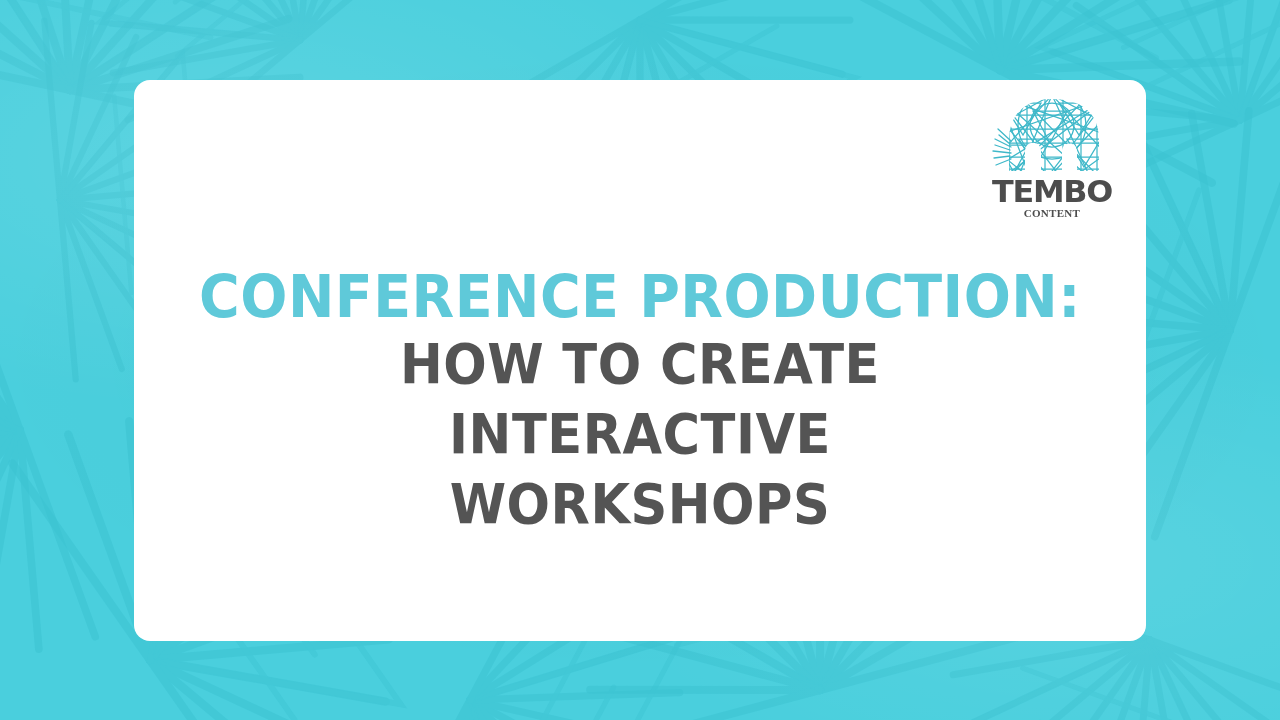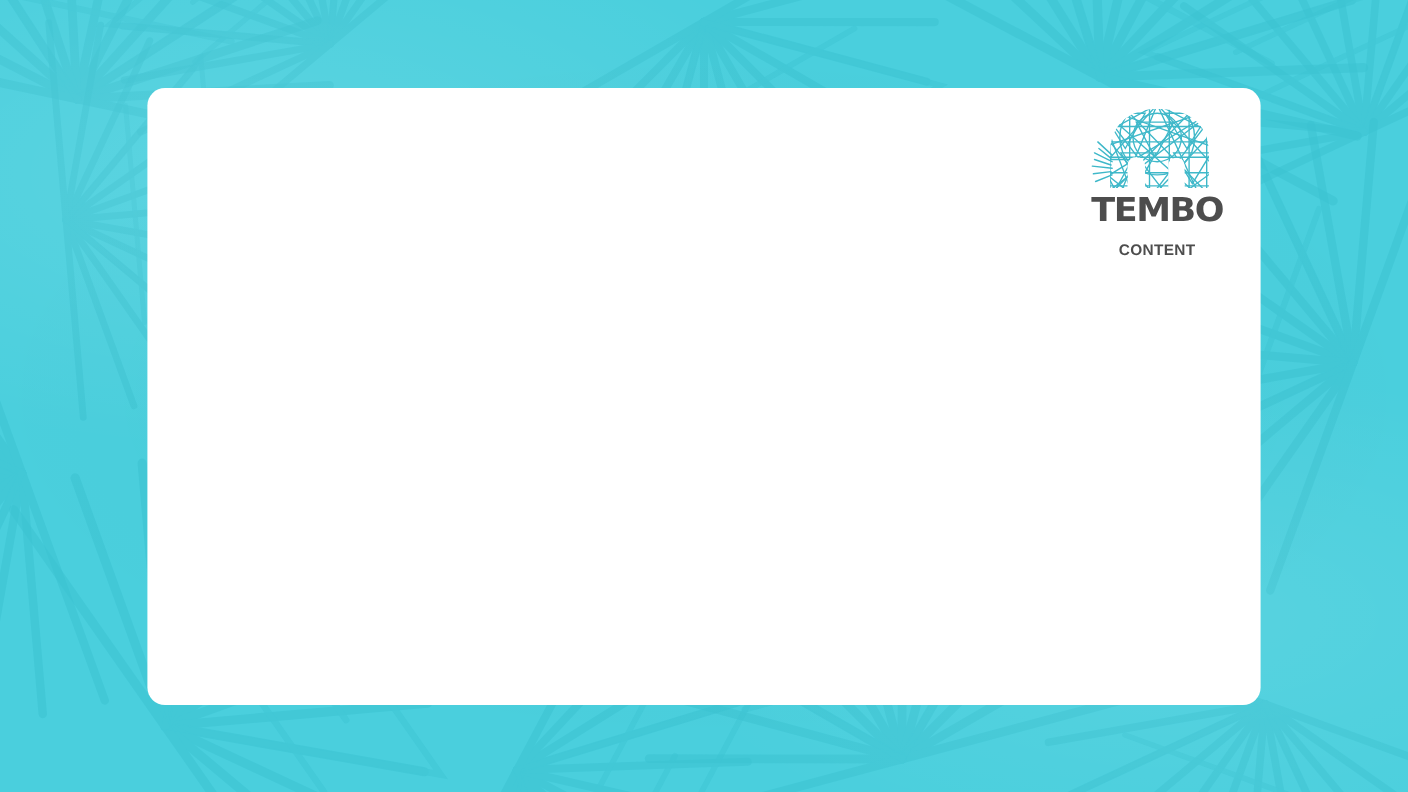--- a/index.html
+++ b/index.html
@@ -86,27 +86,27 @@
     font-size: 30px;
     line-height: 28px;
     letter-spacing: -1.2px;
     color: #4D4D4D;
     margin-top: 1px;
     transform: scaleX(1.06);
   }
 
   #logo-subwordmark {
     display: block;
-    font-family: Liberation Sans, sans-serif;
-    font-weight: bold;
-    font-size: 14px;
+    font-family: Liberation Serif, serif;
+    font-weight: bold;
+    font-size: 11px;
     line-height: 13px;
     letter-spacing: 0.3px;
     color: #4D4D4D;
-    margin-top: 15px;
+    margin-top: 1px;
   }
 
   
   #headline {
     position: absolute;
     left: 0;
     right: 0;
     top: 185px;
     text-align: center;
     padding: 0 24px;
@@ -270,15 +270,21 @@
         </g>
         <g stroke="#3FB8C9" stroke-width="1.3" fill="none" stroke-linecap="round">
           <path d="M22 52 L6 44 M22 58 L4 56 M22 64 L7 70 M22 46 L9 34"></path>
           <path d="M21 49 L10 40 M21 55 L6 50 M21 61 L5 63"></path>
         </g>
       </svg>
       <span id="logo-wordmark">TEMBO</span>
       <span id="logo-subwordmark">CONTENT</span>
     </div>
 
+    <div id="headline">
+      <span id="title-main">CONFERENCE PRODUCTION:</span>
+      <span class="subtitle-line">HOW TO CREATE</span>
+      <span class="subtitle-line">INTERACTIVE</span>
+      <span class="subtitle-line">WORKSHOPS</span>
+    </div>
 
   </div>
 </div>
 
 </body></html>

